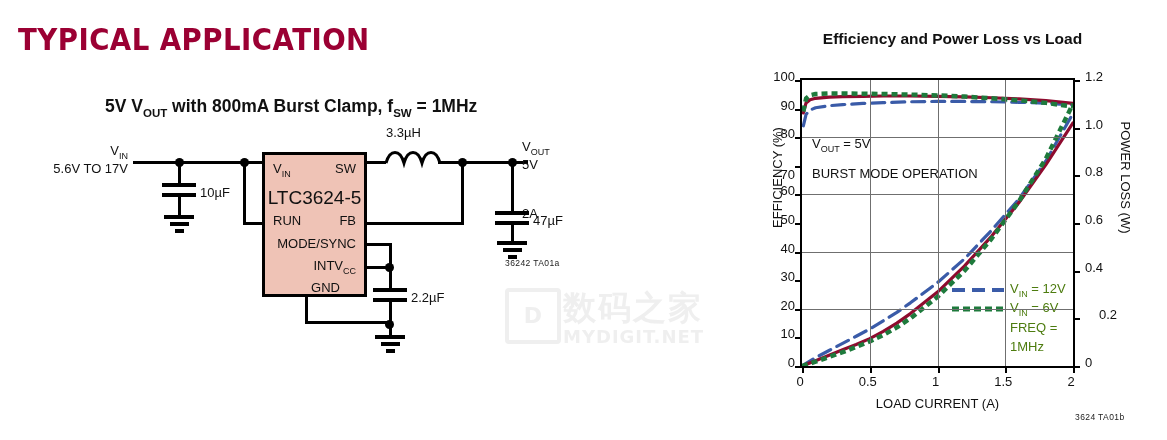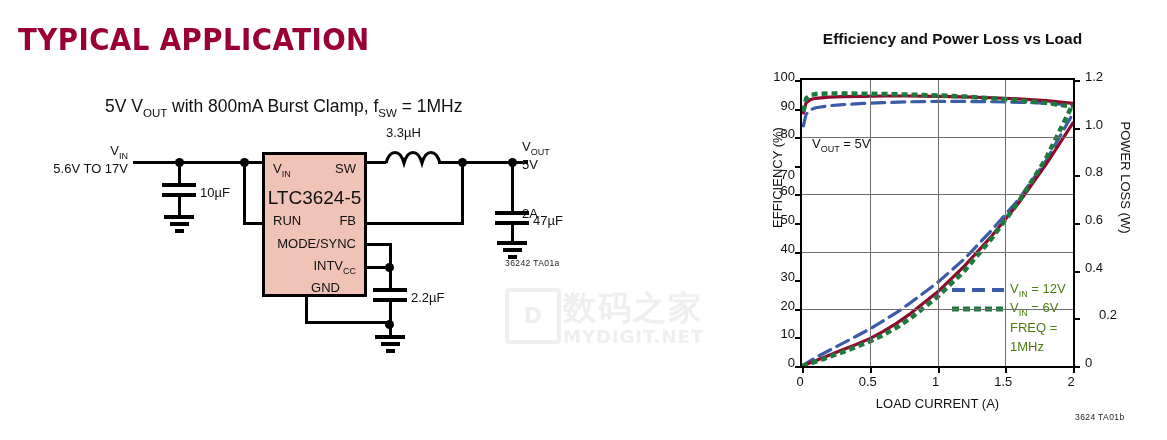--- a/index.html
+++ b/index.html
@@ -16,21 +16,21 @@
     font-family:"DejaVu Sans", sans-serif;
     font-weight:bold;font-size:30px;letter-spacing:0.5px;
     color:#9B0033;
     transform:scaleX(0.92);transform-origin:left center;
     white-space:nowrap;
   }
 
   
   .app-subtitle{
     position:absolute;left:105px;top:96px;
-    font-weight:normal;font-size:17.5px;color:#111;white-space:nowrap;
+    font-weight:bold;font-size:17.5px;color:#111;white-space:nowrap;
   }
   .app-subtitle sub{font-size:11.5px;}
 
   
   .schematic{position:absolute;left:0;top:125px;width:700px;height:250px;}
   .wire{position:absolute;background:#000;}
   .wire.h{height:3px;}
   .wire.v{width:3px;}
   .node{position:absolute;width:9px;height:9px;border-radius:50%;background:#000;}
 
@@ -264,20 +264,21 @@
           <path d="M1.35,32.89 L4.06,22.88 L8.13,19.73 L13.55,18.30 L27.10,17.16 L40.65,16.59 L60.98,16.30 L81.30,16.02 L108.40,16.02 L135.50,16.30 L162.60,16.87 L189.70,17.73 L216.80,18.88 L243.90,20.59 L271.00,23.45" fill="none" stroke="#8E0B2E" stroke-width="3.2" stroke-linecap="round" stroke-linejoin="round"></path>
           <path d="M1.35,31.46 L4.06,18.59 L8.13,15.16 L13.55,14.01 L27.10,13.44 L40.65,13.44 L60.98,13.73 L81.30,14.01 L108.40,14.59 L135.50,15.44 L162.60,16.59 L189.70,18.30 L216.80,20.31 L243.90,22.88 L271.00,26.60" fill="none" stroke="#1E7A3C" stroke-width="4.5" stroke-linecap="butt" stroke-linejoin="round" stroke-dasharray="6,4"></path>
           <path d="M0.00,286.00 L13.55,277.66 L27.10,270.51 L40.65,263.36 L54.20,256.21 L67.75,249.06 L81.30,240.72 L94.85,232.38 L108.40,222.84 L135.50,202.58 L162.60,178.75 L189.70,150.15 L216.80,119.17 L243.90,81.03 L271.00,33.37" fill="none" stroke="#3A5BA8" stroke-width="3.2" stroke-linecap="round" stroke-linejoin="round" stroke-dasharray="13,7"></path>
           <path d="M0.00,286.00 L13.55,280.76 L27.10,275.27 L40.65,269.79 L54.20,264.55 L67.75,258.59 L81.30,251.44 L94.85,243.10 L108.40,233.57 L135.50,212.12 L162.60,185.90 L189.70,156.11 L216.80,122.74 L243.90,84.61 L271.00,42.90" fill="none" stroke="#8E0B2E" stroke-width="3.2" stroke-linecap="round" stroke-linejoin="round"></path>
           <path d="M0.00,286.00 L13.55,281.71 L27.10,276.94 L40.65,272.18 L54.20,266.93 L67.75,261.45 L81.30,255.02 L94.85,247.39 L108.40,238.33 L135.50,216.88 L162.60,190.67 L189.70,158.49 L216.80,121.55 L243.90,78.65 L271.00,23.83" fill="none" stroke="#1E7A3C" stroke-width="4.5" stroke-linecap="butt" stroke-linejoin="round" stroke-dasharray="6,4"></path>
         </svg>
 
       <div class="annot" style="left:8px;top:56px;">
         <span>V</span><sub>OUT</sub><span> = 5V</span>
       </div>
+      <div class="annot" style="left:8px;top:86px;">BURST MODE OPERATION</div>
 
       <div class="legend">
         <div class="legend-row">
           <span class="legend-key">
             <svg width="52" height="14">
                 <line x1="0" y1="7" x2="52" y2="7" stroke="#3A5BA8" stroke-width="4" stroke-dasharray="13,7"></line>
               </svg>
           </span>
           <span class="legend-label">
             <span>V</span><sub>IN</sub><span> = 12V</span>

